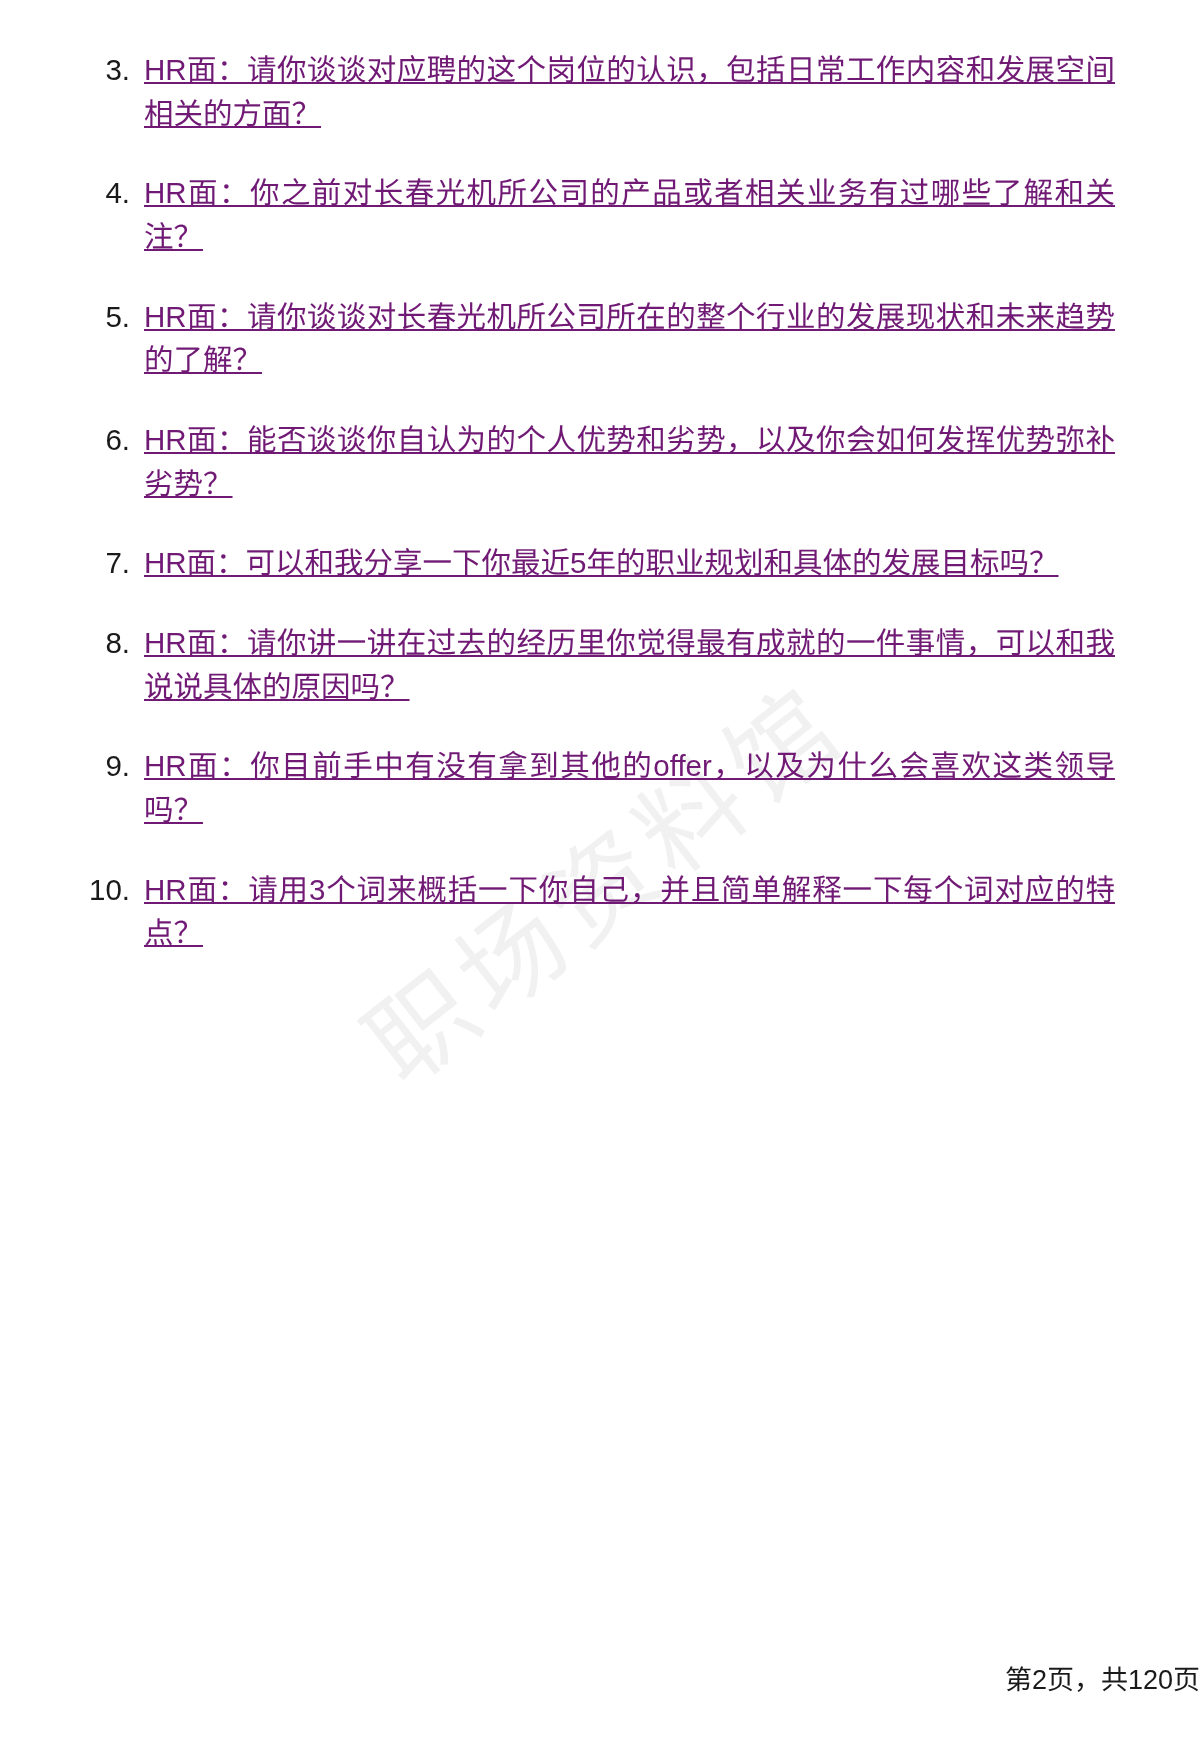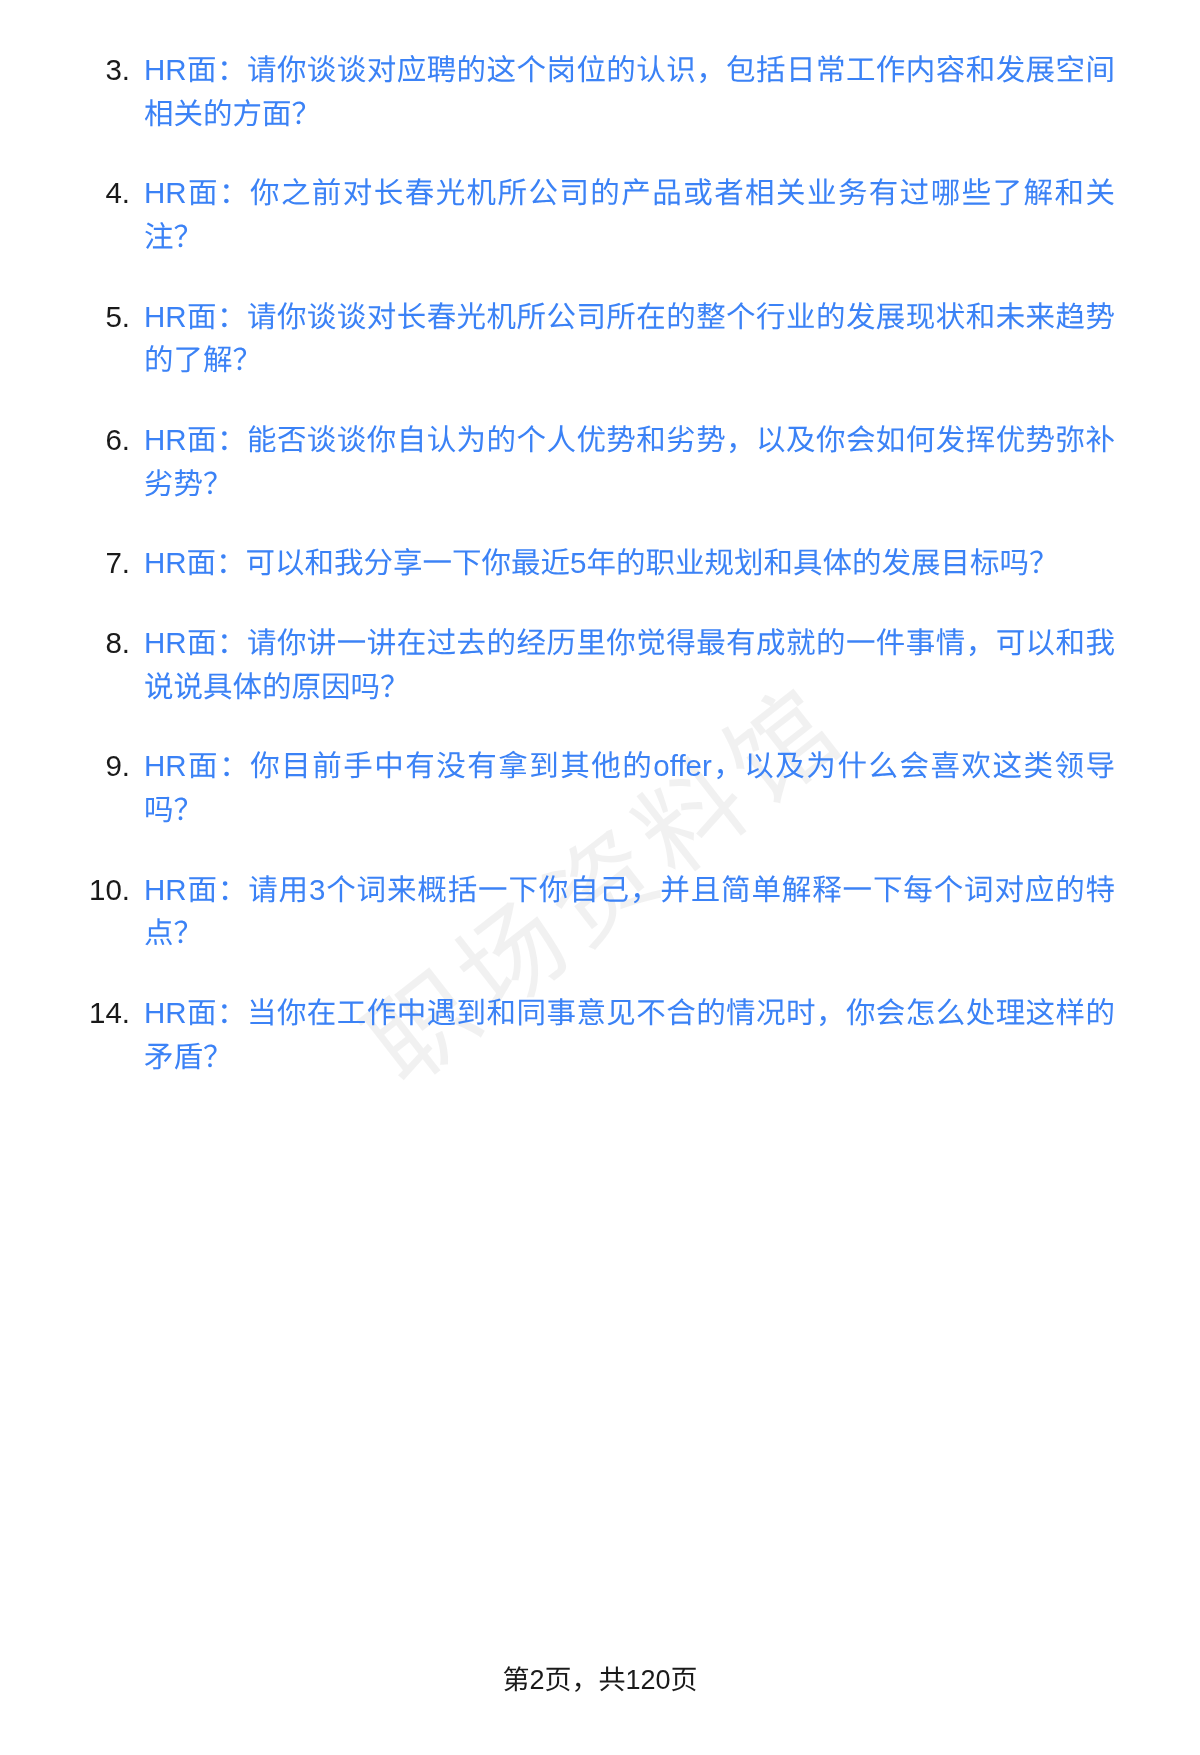--- a/index.html
+++ b/index.html
@@ -61,28 +61,29 @@
     padding-right: 14px;
     box-sizing: border-box;
     font-size: 29.5px;
     color: #1a1a1a;
     font-family: "Liberation Sans", "DejaVu Sans", sans-serif;
   }
   ol.qlist li .qtext {
     flex: 1 1 auto;
     text-align: justify;
     text-justify: inter-ideograph;
-    color: #3b82f6;
+    color: #701a75;
+    text-decoration: underline;
   }
   .footer {
     position: absolute;
     left: 0;
     right: 0;
     bottom: 58px;
-    text-align: center;
+    text-align: right;
     font-size: 27px;
     color: #1a1a1a;
     z-index: 2;
     font-family: "Liberation Sans", "DejaVu Sans", sans-serif;
   }
 </style>
 </head>
 <body>
 
 <div class="page">
@@ -130,23 +131,19 @@
       </li>
 
       <li>
         <span class="num">10.</span>
         <span class="qtext">HR面：请用3个词来概括一下你自己，并且简单解释一下每个词对应的特点？</span>
       </li>
 
 
 
 
-      <li>
-        <span class="num">14.</span>
-        <span class="qtext">HR面：当你在工作中遇到和同事意见不合的情况时，你会怎么处理这样的矛盾？</span>
-      </li>
 
     </ol>
   </div>
 
   <div class="footer">第2页，共120页</div>
 
 </div>
 
 </body></html>

